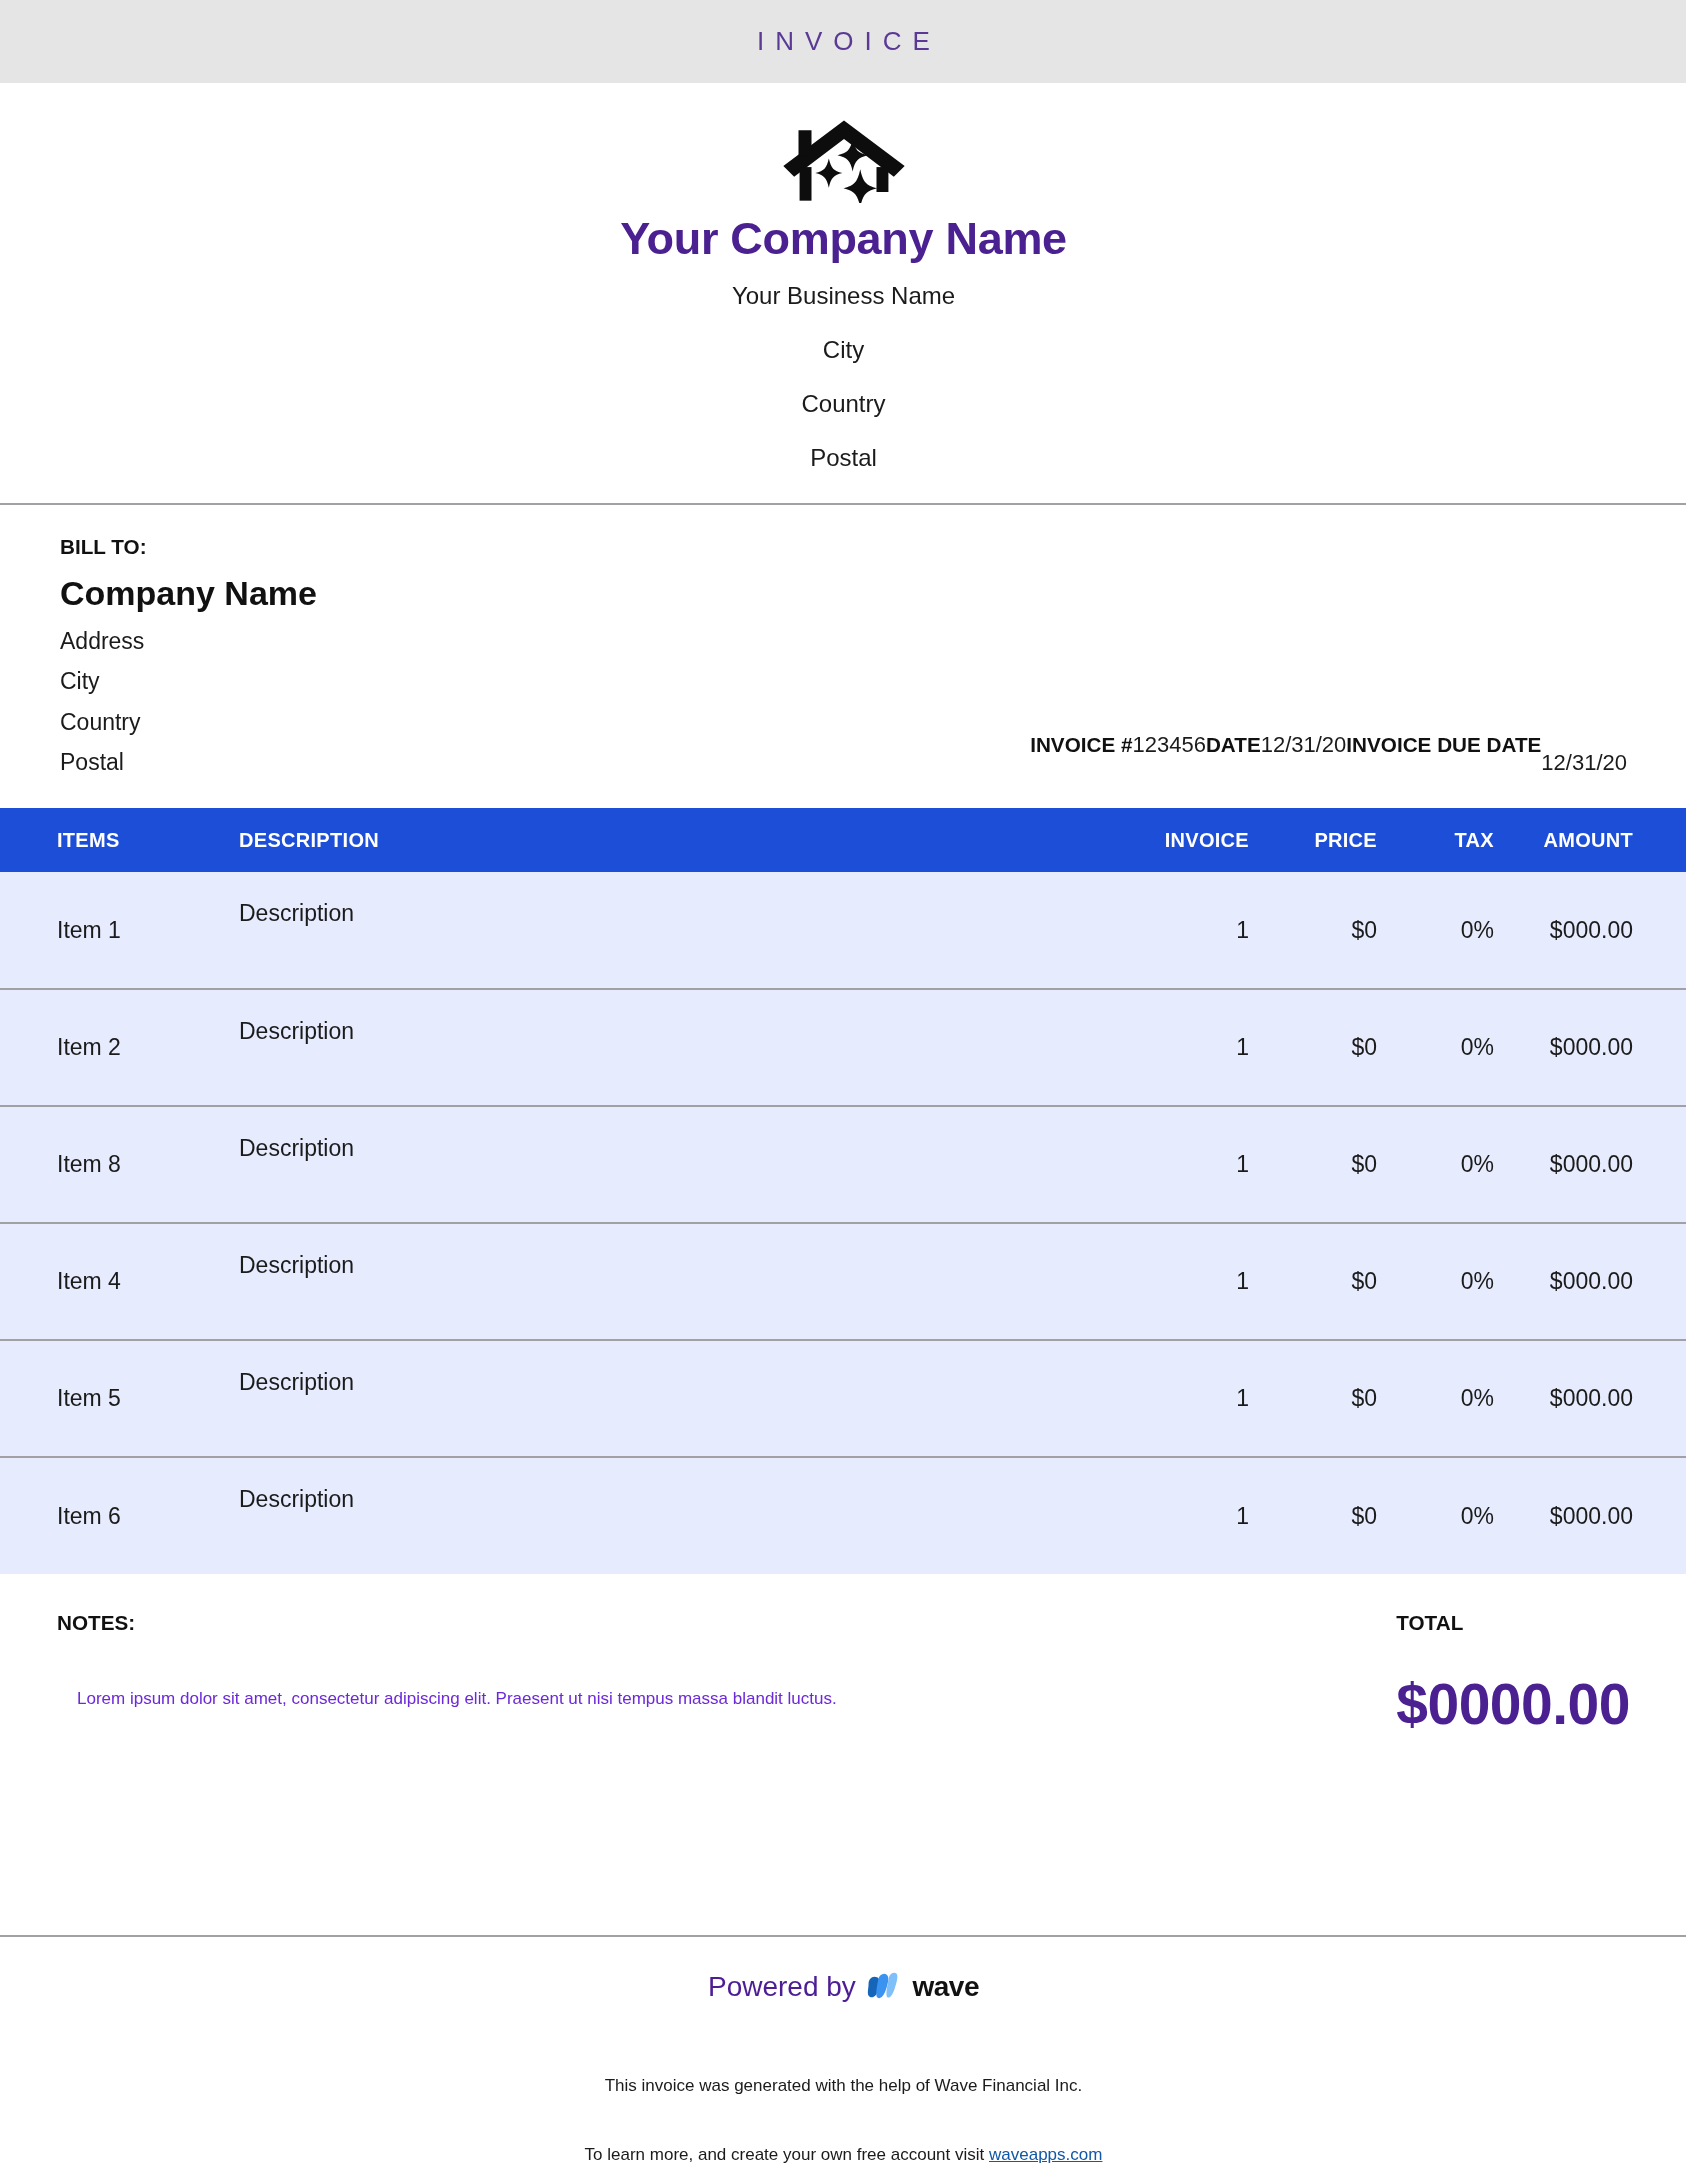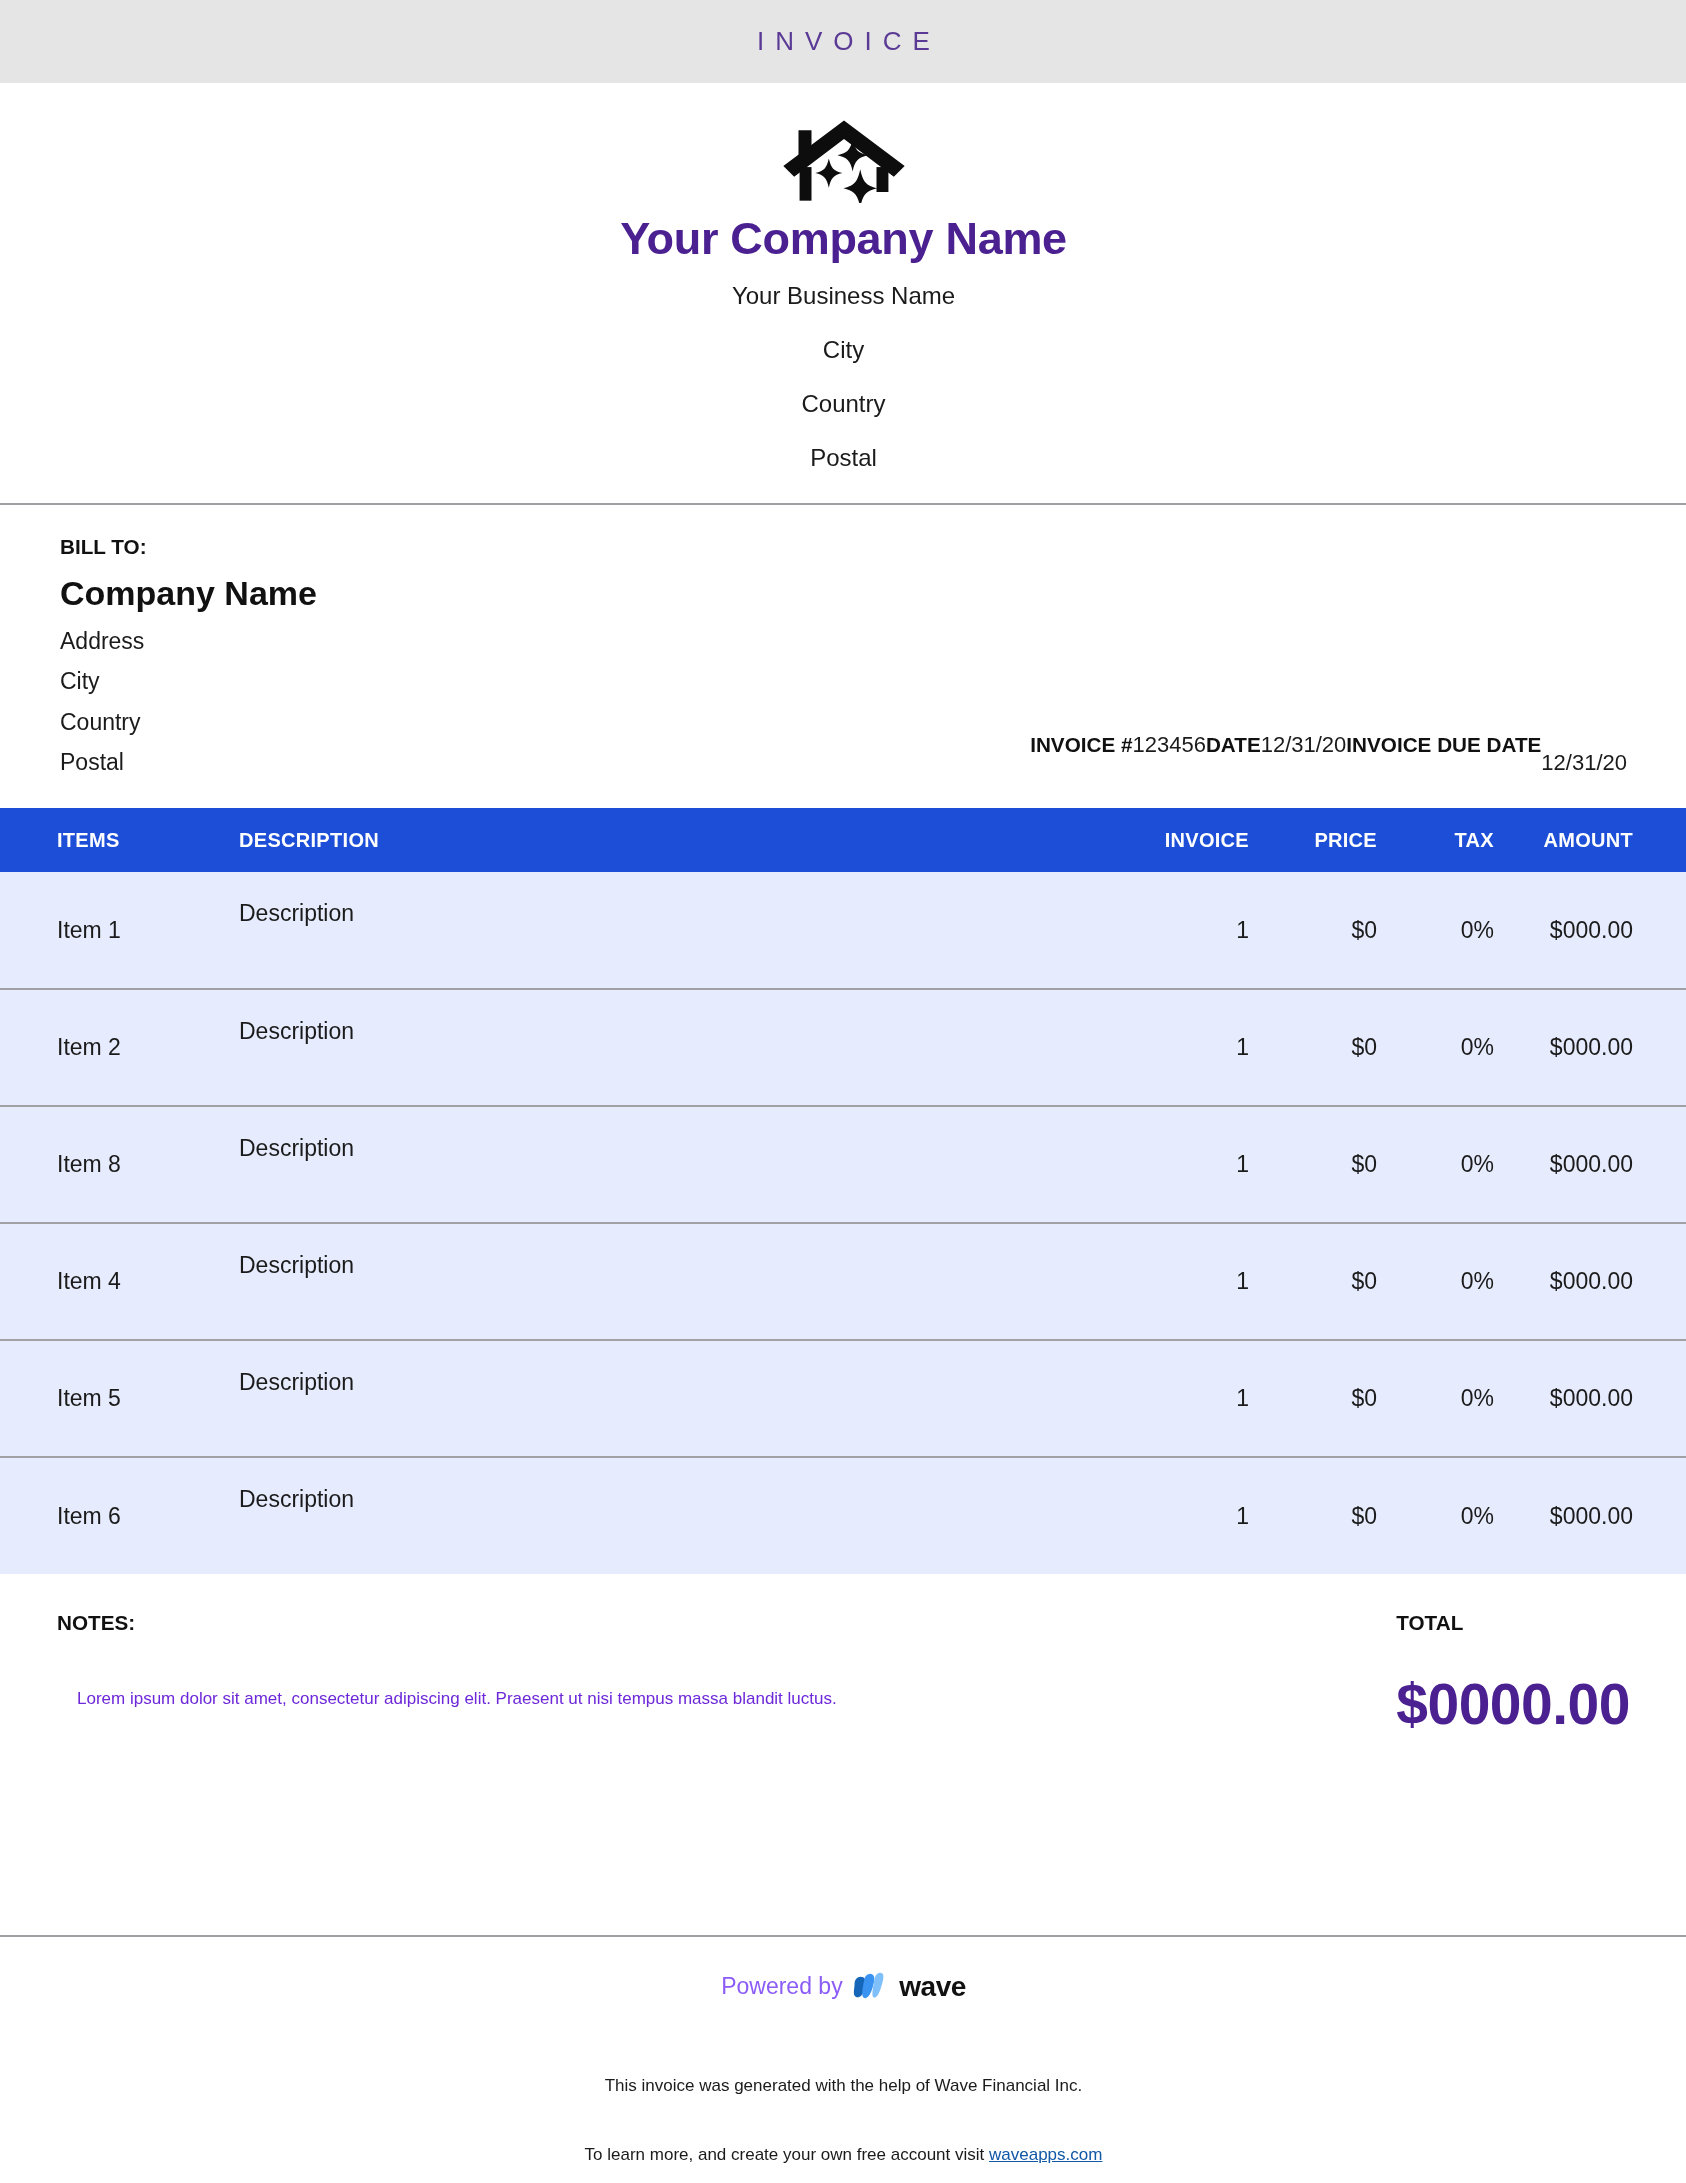--- a/index.html
+++ b/index.html
@@ -205,21 +205,21 @@
     display: flex;
     flex-direction: column;
     align-items: center;
   }
   .powered-row {
     display: flex;
     align-items: center;
     gap: 8.7px;
     margin-bottom: 26px;
   }
-  .powered-text { font-size: 23px; color: #8b5cf6; }
+  .powered-text { font-size: 28px; color: #4c1d95; }
   .wave-mark { display: flex; align-items: flex-end; }
   .wave-word { font-size: 28px; font-weight: bold; color: #111; letter-spacing: -0.5px; margin-left: 4.3px; }
 
   .footer-line {
     font-size: 17px;
     color: #1b1b1b;
     line-height: 1.45;
     text-align: center;
     margin-top: 45px;
   }

